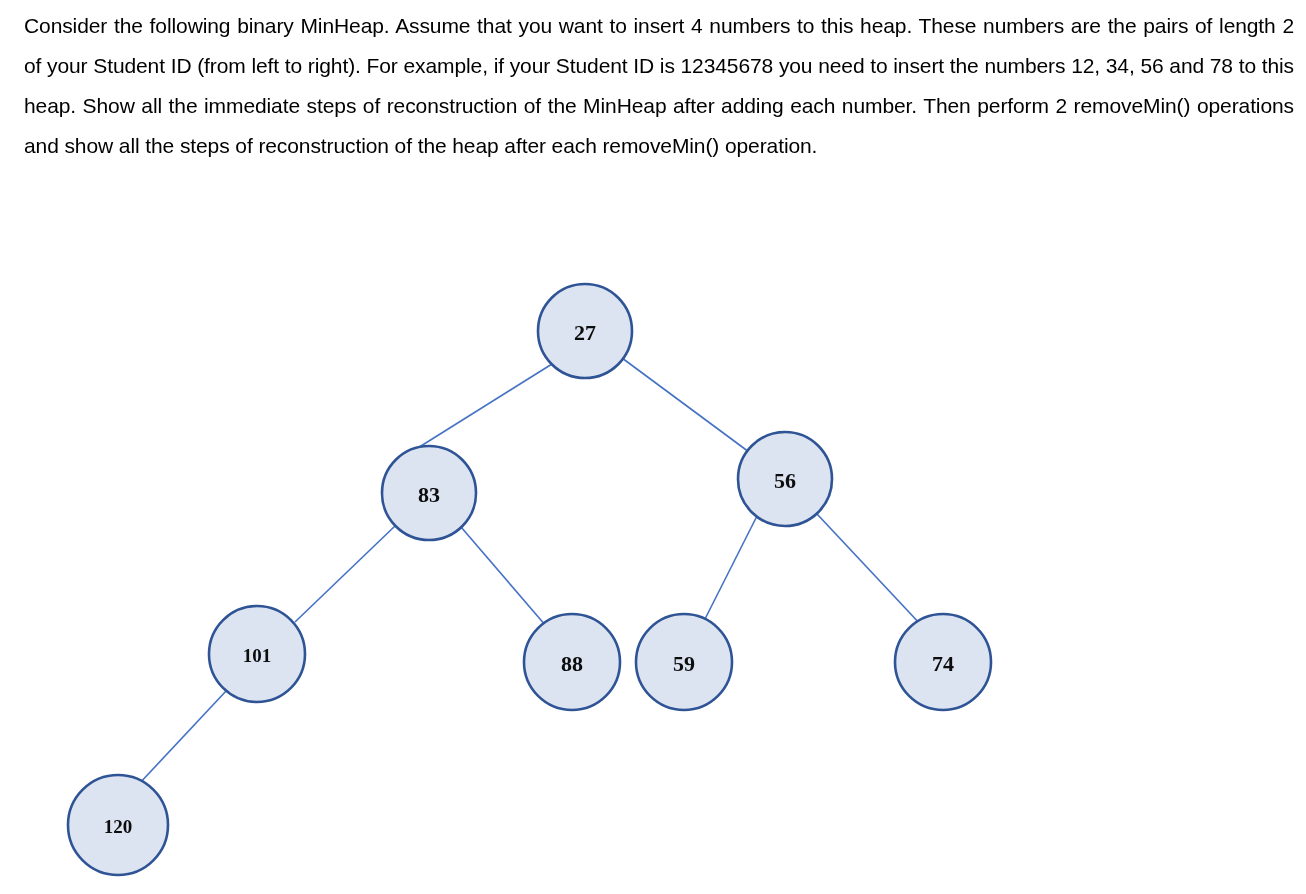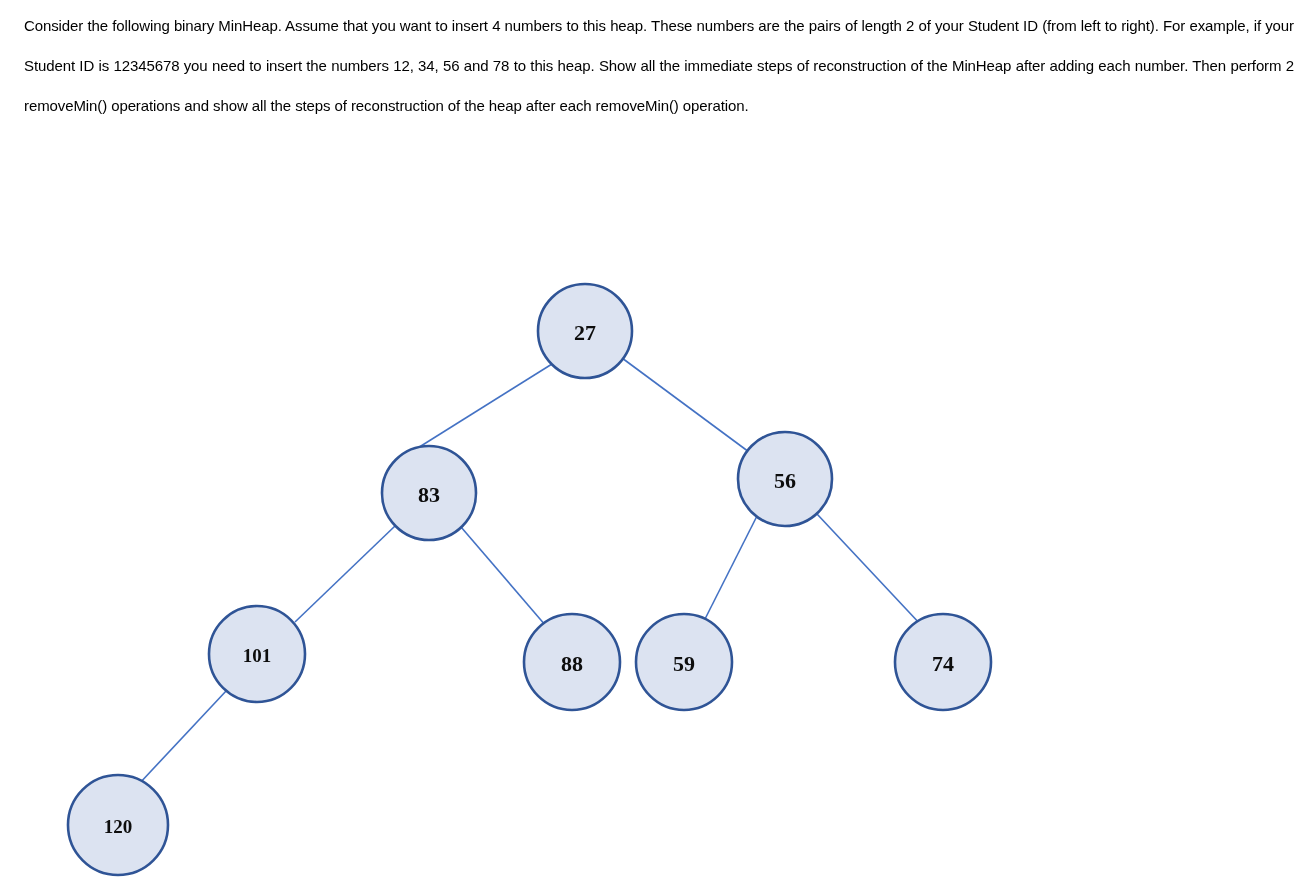--- a/index.html
+++ b/index.html
@@ -15,21 +15,21 @@
     background: #ffffff;
     overflow: hidden;
     font-family: "Liberation Sans", "DejaVu Sans", sans-serif;
   }
   #question-text {
     position: absolute;
     left: 24px;
     top: 6px;
     width: 1270px;
     font-family: "Liberation Sans", "DejaVu Sans", sans-serif;
-    font-size: 15px;
+    font-size: 21px;
     line-height: 40px;
     color: #000000;
     text-align: justify;
     text-justify: inter-word;
     letter-spacing: -0.1px;
     -webkit-font-smoothing: antialiased;
   }
   #question-text p {
     margin: 0;
   }

